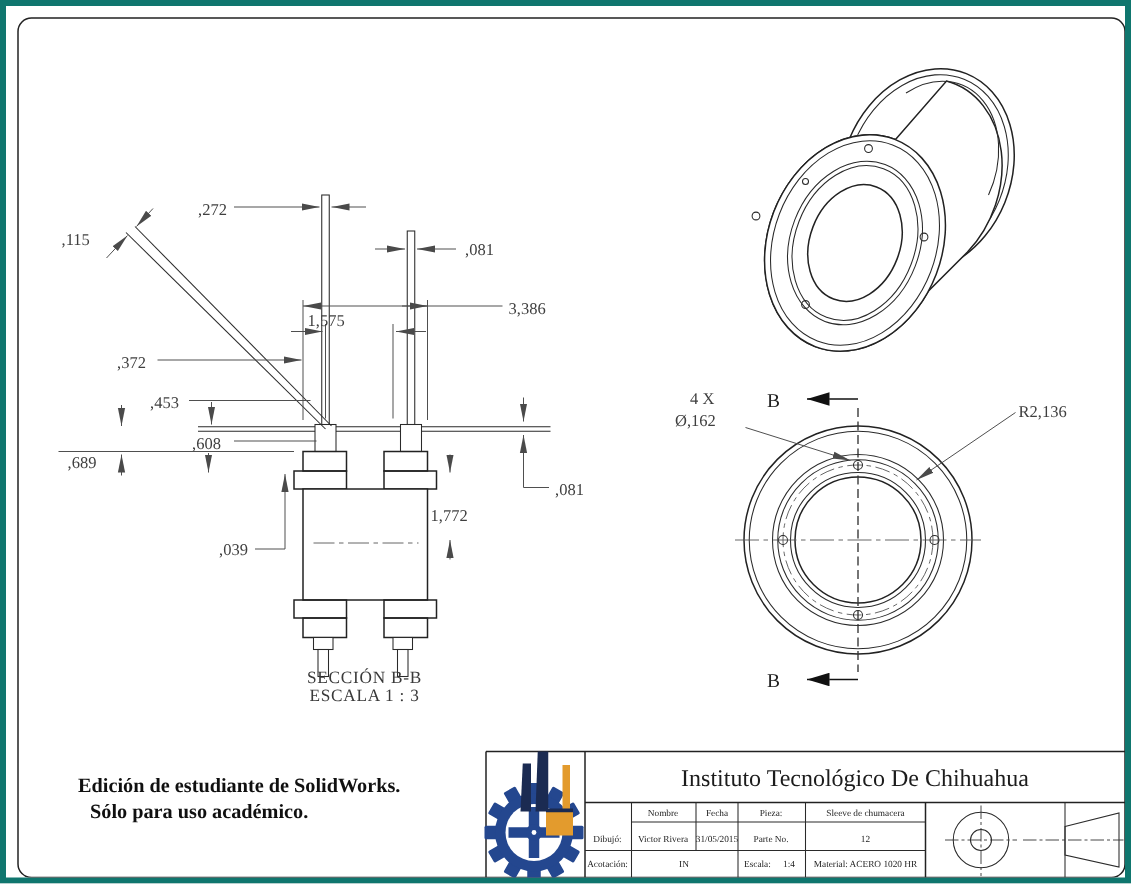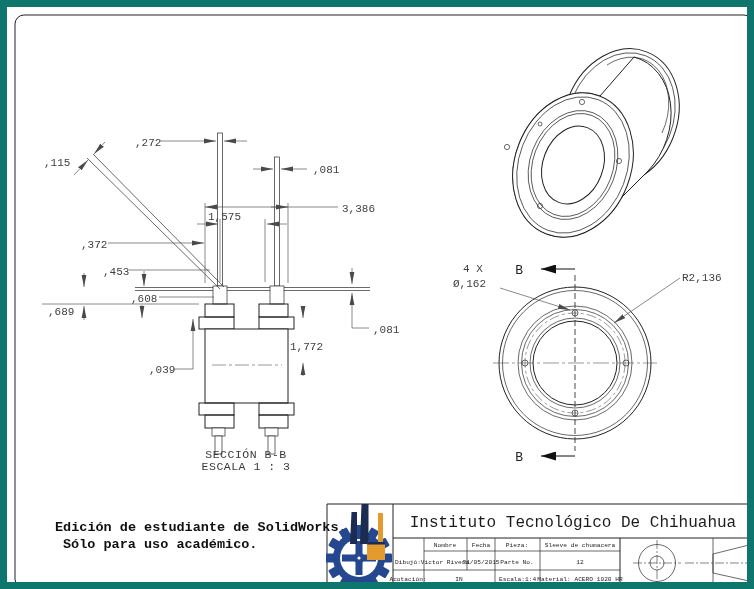--- a/index.html
+++ b/index.html
@@ -1,17 +1,17 @@
 <!DOCTYPE html>
 <html><head>
 <meta charset="utf-8">
 <style>
   html,body{margin:0;padding:0;background:#e8e8e8;}
-  .page{position:relative;width:754px;height:589px;background:#fff;border:7px solid #0f766e;box-sizing:border-box;overflow:hidden;
-        font-family:Liberation Mono, monospace;}
+  .page{position:relative;width:754px;height:589px;background:#fff;border:4px solid #0f766e;box-sizing:border-box;overflow:hidden;
+        font-family:Liberation Serif, serif;}
   svg{position:absolute;left:0;top:0;}
   text{fill:#3d3d3d;}
   .dim{font-size:11px;fill:#3f3f3f;}
   .cap{font-size:11.5px;fill:#3a3a3a;letter-spacing:.5px;}
   .secB{font-size:13px;fill:#222;}
   .tb-title{font-size:16px;fill:#1c1c1c;}
   .tb-small{font-size:6.2px;fill:#222;}
   .note{font-size:13.5px;font-weight:bold;fill:#101010;}
   .pline{stroke:#222;stroke-width:1;fill:none;}
   .pthin{stroke:#2a2a2a;stroke-width:.7;fill:none;}

